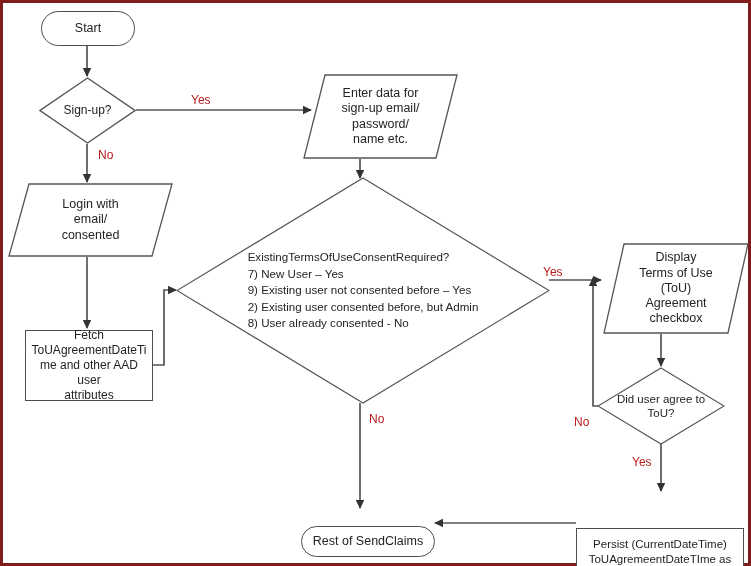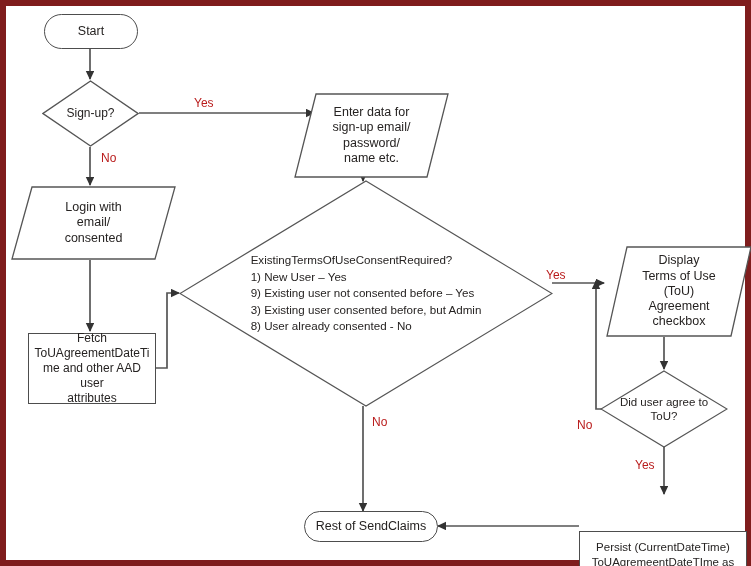--- a/index.html
+++ b/index.html
@@ -1,19 +1,19 @@
 <!DOCTYPE html>
 <html><head>
 <meta charset="utf-8">
 <style>
   html,body{margin:0;padding:0;background:#ffffff;}
   body{width:751px;height:566px;overflow:hidden;
        font-family:"Liberation Sans","DejaVu Sans",sans-serif;}
   #canvas{position:relative;width:751px;height:566px;background:#fff;
-          border:6px solid #7f1d1d;box-sizing:border-box;}
+          border:3px solid #7f1d1d;box-sizing:border-box;}
   svg#wires{position:absolute;left:0;top:0;width:751px;height:566px;}
   .node{position:absolute;display:flex;align-items:center;justify-content:center;
         text-align:center;color:#262322;box-sizing:border-box;}
   .node .txt{display:block;line-height:1.22;padding:0 2px;}
   .term{border:1.4px solid #4d4d4d;border-radius:18px;background:#fff;font-size:12.5px;}
   .boxn{border:1.4px solid #4d4d4d;background:#fff;font-size:12px;justify-content:center;}
   .para svg,.diam svg{position:absolute;left:0;top:0;width:100%;height:100%;}
   .para .txt,.diam .txt{position:relative;z-index:2;}
   .para{font-size:12.5px;}
   .diam{font-size:12px;}
@@ -63,21 +63,21 @@
     <span class="txt">Start</span>
   </div>
 
   <div class="node diam" style="left:36px;top:74px;width:97px;height:67px;">
     <svg viewBox="0 0 97 67" preserveAspectRatio="none">
       <polygon points="48.5,1 96,33.5 48.5,66 1,33.5" fill="#fff" stroke="#555" stroke-width="1.4"></polygon>
     </svg>
     <span class="txt">Sign-up?</span>
   </div>
 
-  <div class="node para" style="left:288px;top:71px;width:155px;height:85px;margin-top:16px;">
+  <div class="node para" style="left:300px;top:71px;width:155px;height:85px;">
     <svg viewBox="0 0 155 85" preserveAspectRatio="none">
       <polygon points="22,1 154,1 133,84 1,84" fill="#fff" stroke="#555" stroke-width="1.3"></polygon>
     </svg>
     <span class="txt" style="white-space:pre-line;">Enter data for
 sign-up email/
 password/
 name etc.</span>
   </div>
 
   <div class="node para" style="left:5px;top:180px;width:165px;height:74px;">
@@ -95,23 +95,23 @@
 me and other AAD user
 attributes</span>
   </div>
 
   <div class="node diam big" style="left:173px;top:174px;width:374px;height:227px;">
     <svg viewBox="0 0 374 227" preserveAspectRatio="none">
       <polygon points="187,1 373,113.5 187,226 1,113.5" fill="#fff" stroke="#555" stroke-width="1.2"></polygon>
     </svg>
     <span class="txt" style="position:relative;z-index:2;">
       <span style="display:block;">ExistingTermsOfUseConsentRequired?</span>
-      <span style="display:block;">1) New User – Yes</span>
+      <span style="display:block;">7) New User – Yes</span>
       <span style="display:block;">9) Existing user not consented before – Yes</span>
-      <span style="display:block;">3) Existing user consented before, but Admin</span>
+      <span style="display:block;">2) Existing user consented before, but Admin</span>
       <span style="display:block;">8) User already consented - No</span>
     </span>
   </div>
 
   <div class="node diam" style="left:594px;top:364px;width:128px;height:78px;">
     <svg viewBox="0 0 128 78" preserveAspectRatio="none">
       <polygon points="64,1 127,39 64,77 1,39" fill="#fff" stroke="#555" stroke-width="1.2"></polygon>
     </svg>
     <span class="txt" style="white-space:pre-line;font-size:11.5px;">Did user agree to
 ToU?</span>
@@ -127,21 +127,21 @@
 Agreement
 checkbox</span>
   </div>
 
   <div class="node boxn" style="left:573px;top:489px;width:168px;height:62px;margin-top:36px;">
     <span class="txt" style="white-space:pre-line;line-height:1.3;font-size:11.5px;">Persist (CurrentDateTime)
 ToUAgremeentDateTIme as
 extension attribute to AAD</span>
   </div>
 
-  <div class="node term" style="left:298px;top:505px;width:134px;height:31px;">
+  <div class="node term" style="left:298px;top:523px;width:134px;height:31px;">
     <span class="txt">Rest of SendClaims</span>
   </div>
 
   <div class="edgelabel" style="left:188px;top:90px;">Yes</div>
   <div class="edgelabel" style="left:95px;top:145px;">No</div>
   <div class="edgelabel" style="left:540px;top:262px;">Yes</div>
   <div class="edgelabel" style="left:366px;top:409px;">No</div>
   <div class="edgelabel" style="left:571px;top:412px;">No</div>
   <div class="edgelabel" style="left:629px;top:452px;">Yes</div>
 

